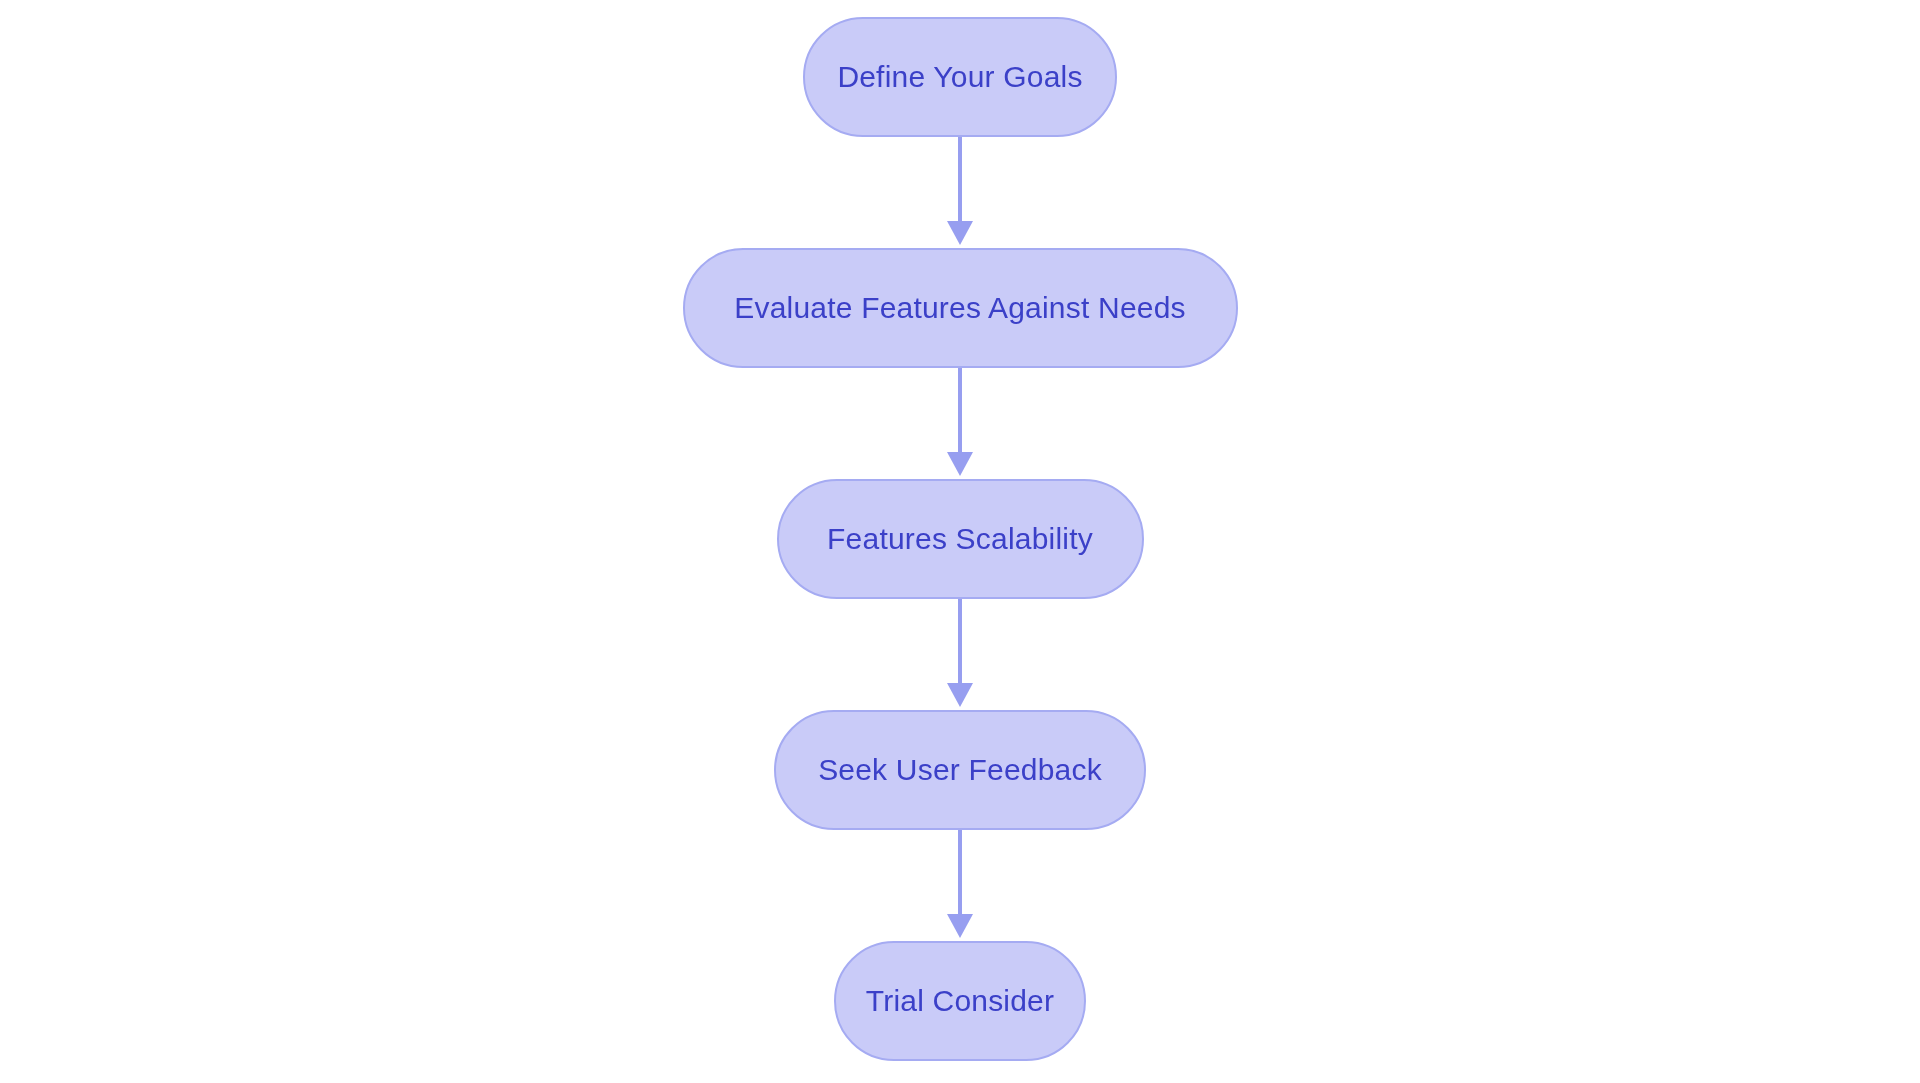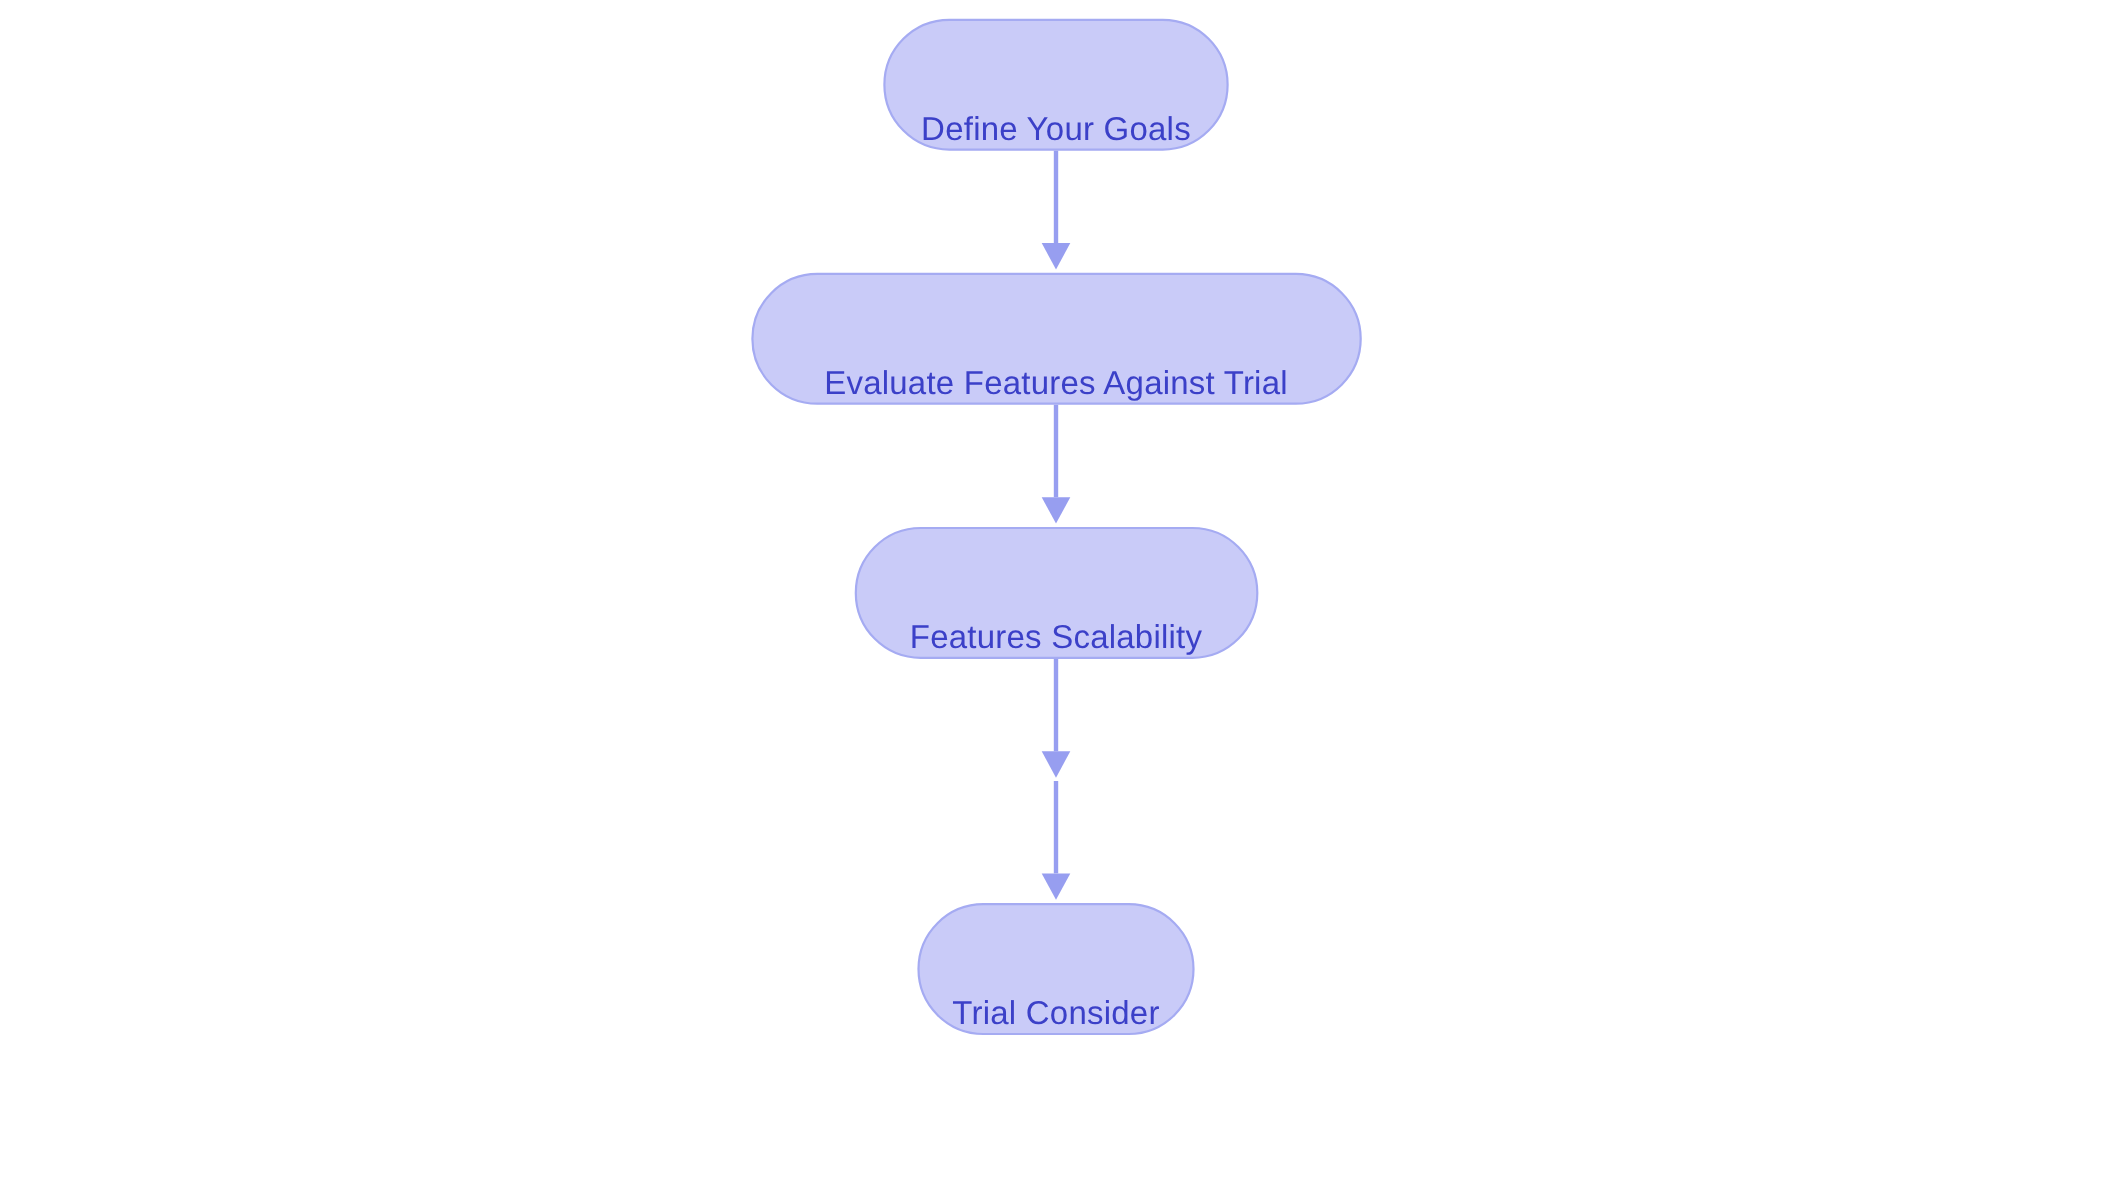--- a/index.html
+++ b/index.html
@@ -23,21 +23,21 @@
     flex-direction: column;
     align-items: center;
   }
   .node {
     box-sizing: border-box;
     height: 120px;
     border-radius: 60px;
     background: var(--node-fill, #c9cbf8);
     border: 2px solid var(--node-border, #a5abf2);
     display: flex;
-    align-items: flex-end;
+    align-items: center;
     justify-content: center;
     flex: 0 0 auto;
   }
   .node-label {
     color: var(--node-text, #3b40c8);
     font-size: 30px;
     letter-spacing: 0.2px;
     white-space: nowrap;
   }
   
@@ -75,37 +75,40 @@
   <div class="node w1">
     <span class="node-label">Define Your Goals</span>
   </div>
 
   <div class="arrow">
     <div class="arrow-line"></div>
     <div class="arrow-head"></div>
   </div>
 
   <div class="node w2">
-    <span class="node-label">Evaluate Features Against Trial</span>
+    <span class="node-label">Evaluate Features Against Needs</span>
   </div>
 
   <div class="arrow">
     <div class="arrow-line"></div>
     <div class="arrow-head"></div>
   </div>
 
   <div class="node w3">
     <span class="node-label">Features Scalability</span>
   </div>
 
   <div class="arrow">
     <div class="arrow-line"></div>
     <div class="arrow-head"></div>
   </div>
 
+  <div class="node w4">
+    <span class="node-label">Seek User Feedback</span>
+  </div>
 
   <div class="arrow">
     <div class="arrow-line"></div>
     <div class="arrow-head"></div>
   </div>
 
   <div class="node w5">
     <span class="node-label">Trial Consider</span>
   </div>
 

